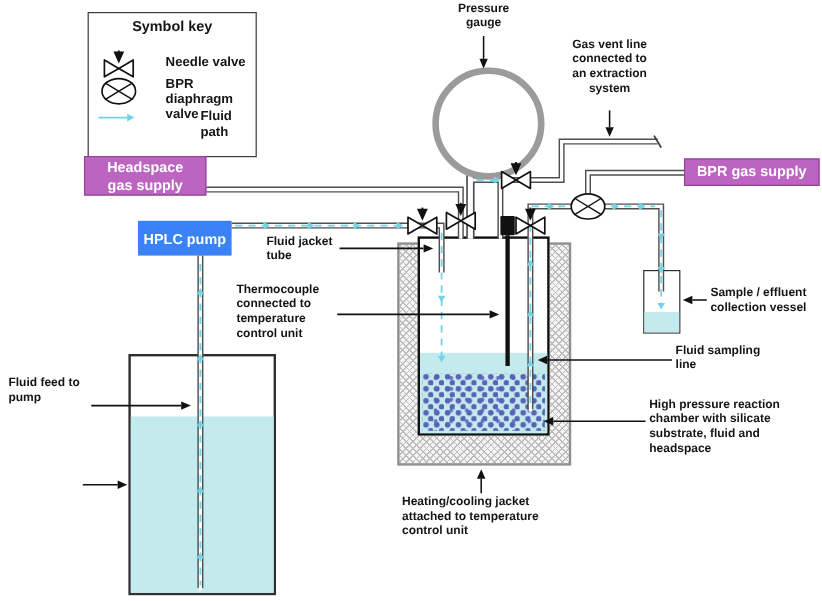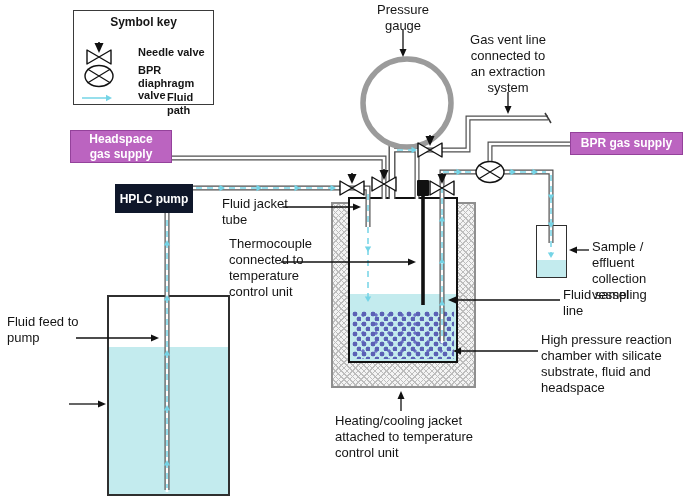--- a/index.html
+++ b/index.html
@@ -1,36 +1,36 @@
 <!DOCTYPE html>
 <html><head>
 <meta charset="utf-8">
 <style>
   html,body{margin:0;padding:0;background:#fff;}
   #canvas{
     position:relative;width:685px;height:501px;background:#fff;overflow:hidden;
     font-family:"Liberation Sans",sans-serif;color:#151515;
   }
   .lbl{
-    position:absolute;font-size:13px;font-weight:normal;line-height:1.22;
+    position:absolute;font-size:10px;font-weight:bold;line-height:1.22;
     white-space:pre-line;color:#151515;
   }
   .lbl.center{text-align:center;}
   .supply-box{
     position:absolute;background:#bb64c0;border:1.5px solid #94429b;
     color:#fff;font-weight:bold;font-size:12px;line-height:1.25;
     display:flex;align-items:center;justify-content:center;text-align:center;
     white-space:pre-line;box-sizing:border-box;
   }
   .pump-box{
-    position:absolute;background:#0f172a;color:#fff;font-weight:bold;font-size:12px;
+    position:absolute;background:#3b82f6;color:#fff;font-weight:bold;font-size:12px;
     display:flex;align-items:center;justify-content:center;box-sizing:border-box;
   }
   #key-box{
-    position:absolute;left:73px;top:10px;width:141px;height:95px;
+    position:absolute;left:73px;top:10px;width:141px;height:121px;
     border:1.5px solid #3a3a3a;background:#fff;box-sizing:border-box;
   }
   #key-title{position:absolute;left:0;top:4px;width:100%;text-align:center;font-size:12px;font-weight:bold;}
   .key-label{position:absolute;font-size:11px;font-weight:bold;line-height:1.15;white-space:pre-line;margin-left:20px;}
   .key-icon{position:absolute;}
   #reservoir{
     position:absolute;left:107px;top:295px;width:123px;height:201px;
     border:2px solid #2f2f2f;background:#fff;box-sizing:border-box;
   }
   #reservoir-fluid{position:absolute;left:0;right:0;bottom:0;top:50px;background:#c3ebee;}
@@ -213,21 +213,21 @@
   <div class="pump-box" style="left:115px;top:184px;width:78px;height:29px;">HPLC pump</div>
 
   <div class="lbl center" style="left:363px;top:2px;width:80px;">Pressure
 gauge</div>
   <div class="lbl center" style="left:465px;top:32px;width:86px;">Gas vent line
 connected to
 an extraction
 system</div>
   <div class="lbl" style="left:222px;top:196px;">Fluid jacket
 tube</div>
-  <div class="lbl" style="left:197px;top:236px;margin-left:32px;">Thermocouple
+  <div class="lbl" style="left:197px;top:236px;">Thermocouple
 connected to
 temperature
 control unit</div>
   <div class="lbl" style="left:7px;top:314px;">Fluid feed to
 pump</div>
   <div class="lbl" style="left:592px;top:239px;">Sample / effluent
 collection vessel</div>
   <div class="lbl" style="left:541px;top:332px;">High pressure reaction
 chamber with silicate
 substrate, fluid and

